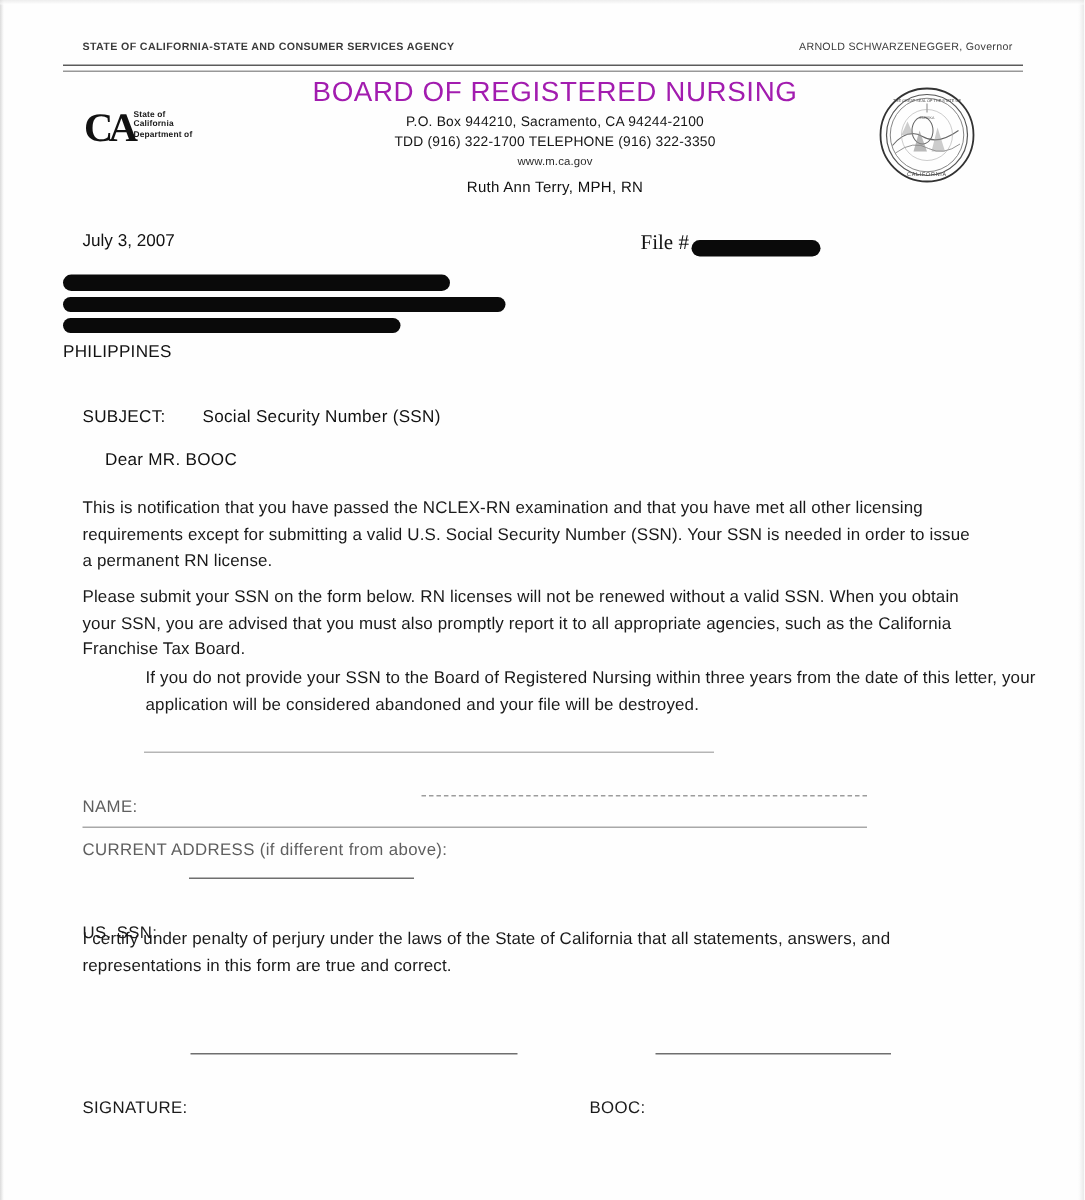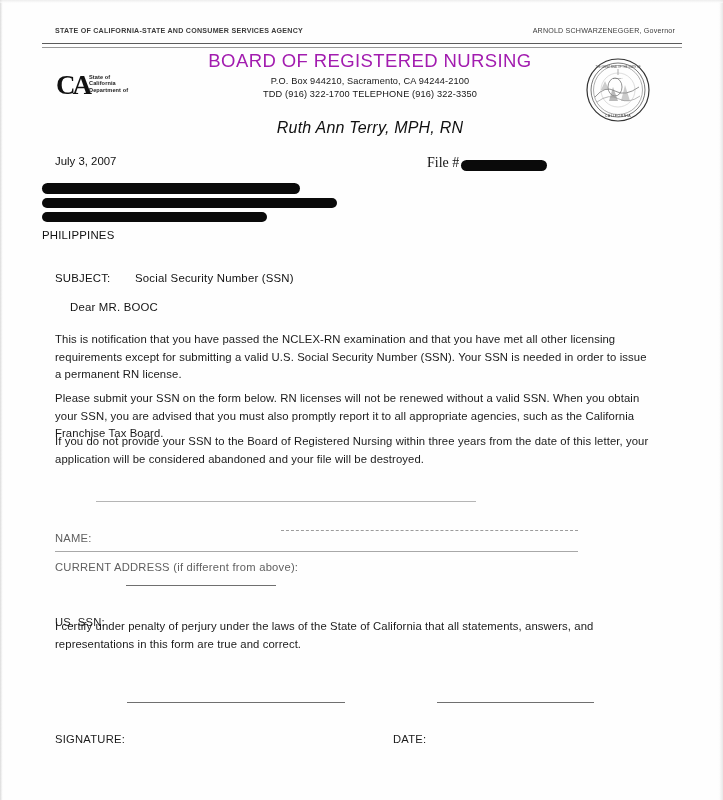--- a/index.html
+++ b/index.html
@@ -141,25 +141,24 @@
     white-space: nowrap;
   }
   .addr-line.tdd { margin-top: 3px; }
   .web-line {
     font-size: 7.6px;
     margin-top: 4px;
     color: #2b2b2b;
     letter-spacing: .1px;
   }
   .exec-line {
-    font-size: 16px;
-    margin-top: 20px;
+    font-size: 10px;
+    margin-top: 8px;
     color: #101010;
     letter-spacing: .2px;
-    font-style: italic;
   }
 
   
   .seal {
     position: absolute;
     left: 585px;
     top: 57px;
     width: 66px;
     height: 66px;
   }
@@ -232,21 +231,21 @@
     left: 55px;
     width: 595px;
     font-size: 11.3px;
     line-height: 17.6px;
     color: #1a1a1a;
     letter-spacing: .1px;
     text-align: left;
   }
   .para-1 { top: 331px; }
   .para-2 { top: 390px; }
-  .para-3 { top: 433px; }
+  .para-3 { top: 444px; margin-left: 42px; }
   .para-certify { top: 618px; width: 590px; }
 
   
   .field {
     position: absolute;
     font-size: 11.2px;
     color: #5f5f5f;
     letter-spacing: .25px;
     white-space: nowrap;
     margin-top: 43px;
@@ -293,20 +292,21 @@
         <div>State of</div>
         <div>California</div>
         <div>Department of</div>
       </div>
     </div>
 
     <div class="title-block">
       <div class="board-title">BOARD OF REGISTERED NURSING</div>
       <div class="addr-line">P.O. Box 944210,  Sacramento,  CA  94244-2100</div>
       <div class="addr-line tdd">TDD (916)  322-1700    TELEPHONE  (916)  322-3350</div>
+      <div class="web-line">www.m.ca.gov</div>
       <div class="exec-line">Ruth Ann Terry,  MPH,  RN</div>
     </div>
 
     <div class="seal">
       <svg width="66" height="66" viewBox="0 0 66 66" aria-hidden="true">
         <circle cx="33" cy="33" r="31" fill="none" stroke="#333" stroke-width="1.2"></circle>
         <circle cx="33" cy="33" r="27" fill="none" stroke="#555" stroke-width="0.8"></circle>
         <circle cx="33" cy="33" r="24.5" fill="none" stroke="#777" stroke-width="0.6"></circle>
         <path d="M10 40 Q20 28 30 34 Q40 40 54 30" fill="none" stroke="#666" stroke-width="0.7"></path>
         <path d="M12 45 Q24 36 34 42 Q44 47 55 39" fill="none" stroke="#888" stroke-width="0.6"></path>
@@ -354,17 +354,17 @@
     <div class="rule rule-address-2"></div>
 
     <div class="field field-ssn">US. SSN:</div>
     <div class="rule rule-ssn"></div>
 
     <div class="para para-certify">I certify under penalty of perjury under the laws of the State of California that all statements, answers, and representations in this form are true and correct.</div>
 
     <div class="field field-sig">SIGNATURE:</div>
     <div class="rule rule-sig"></div>
 
-    <div class="field field-date">DATE:</div>
+    <div class="field field-date">BOOC:</div>
     <div class="rule rule-date"></div>
 
   </div>
 </div>
 
 </body></html>

